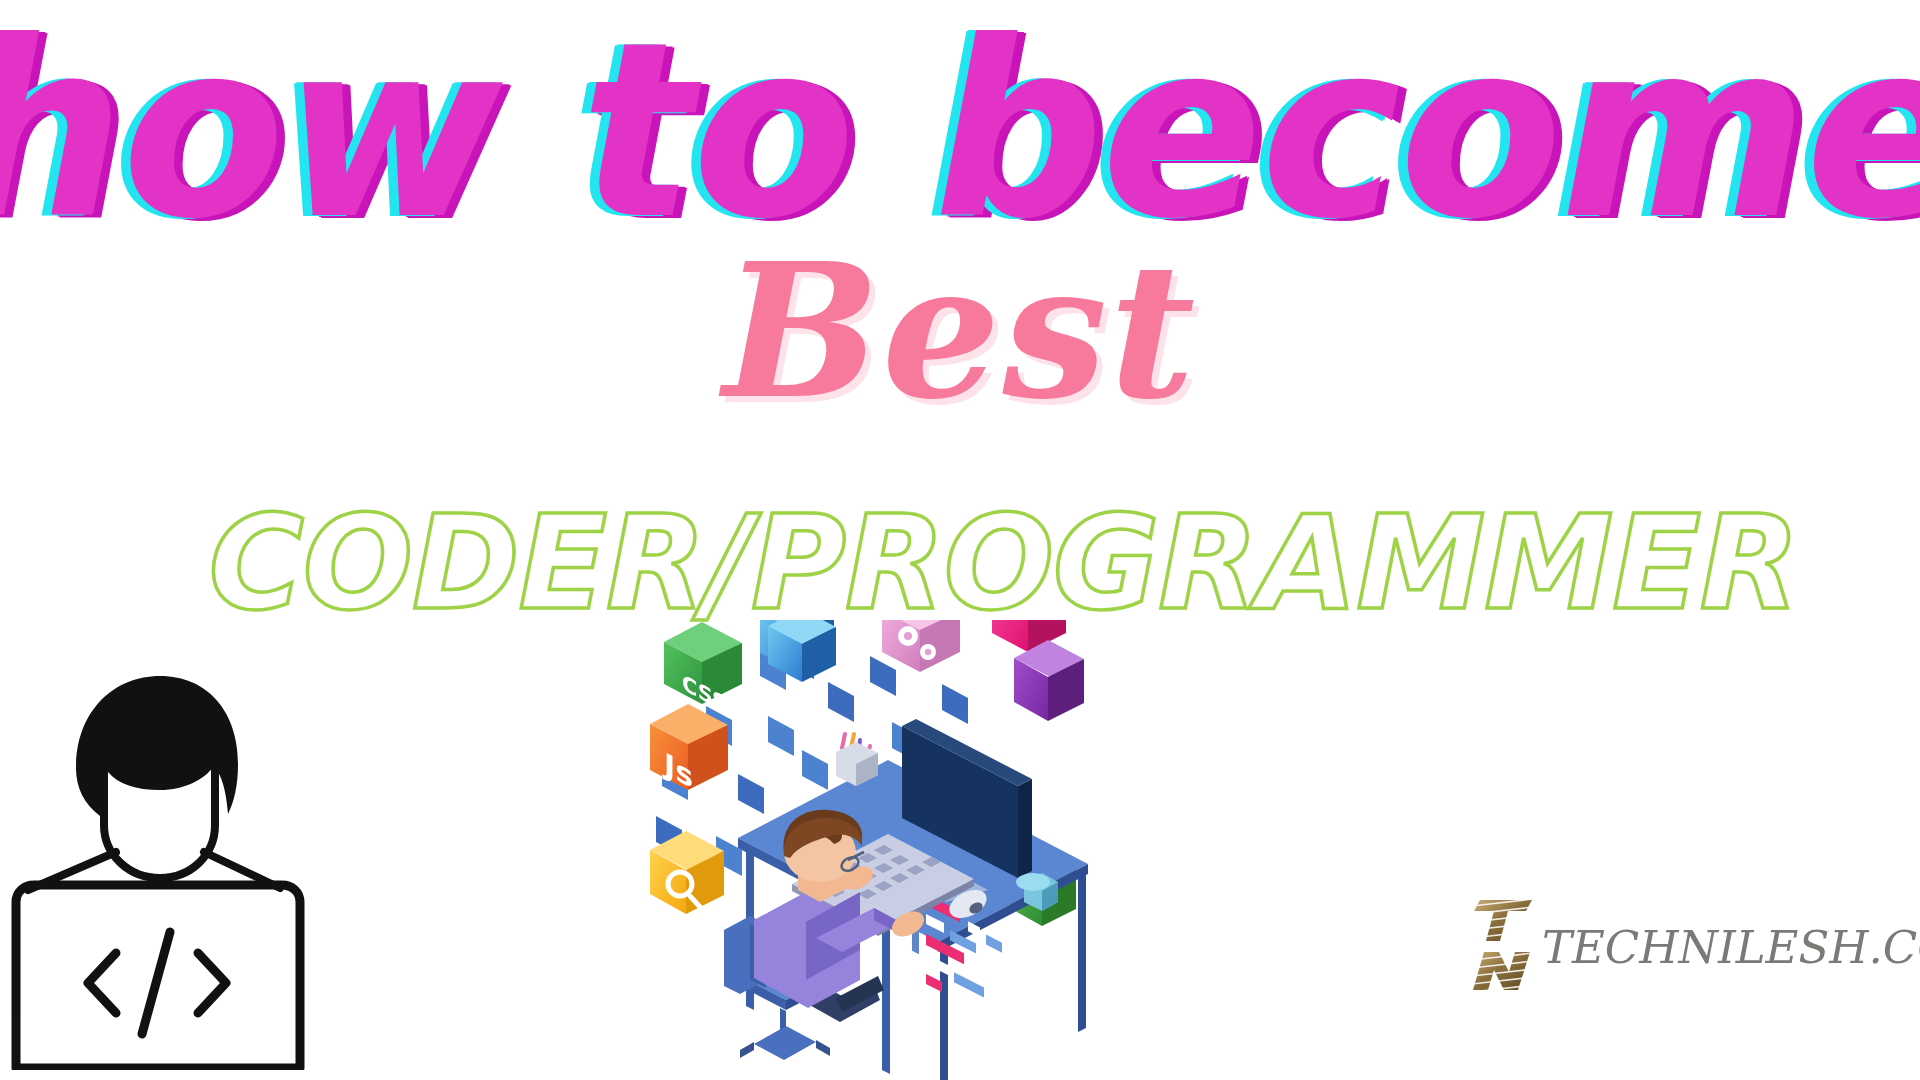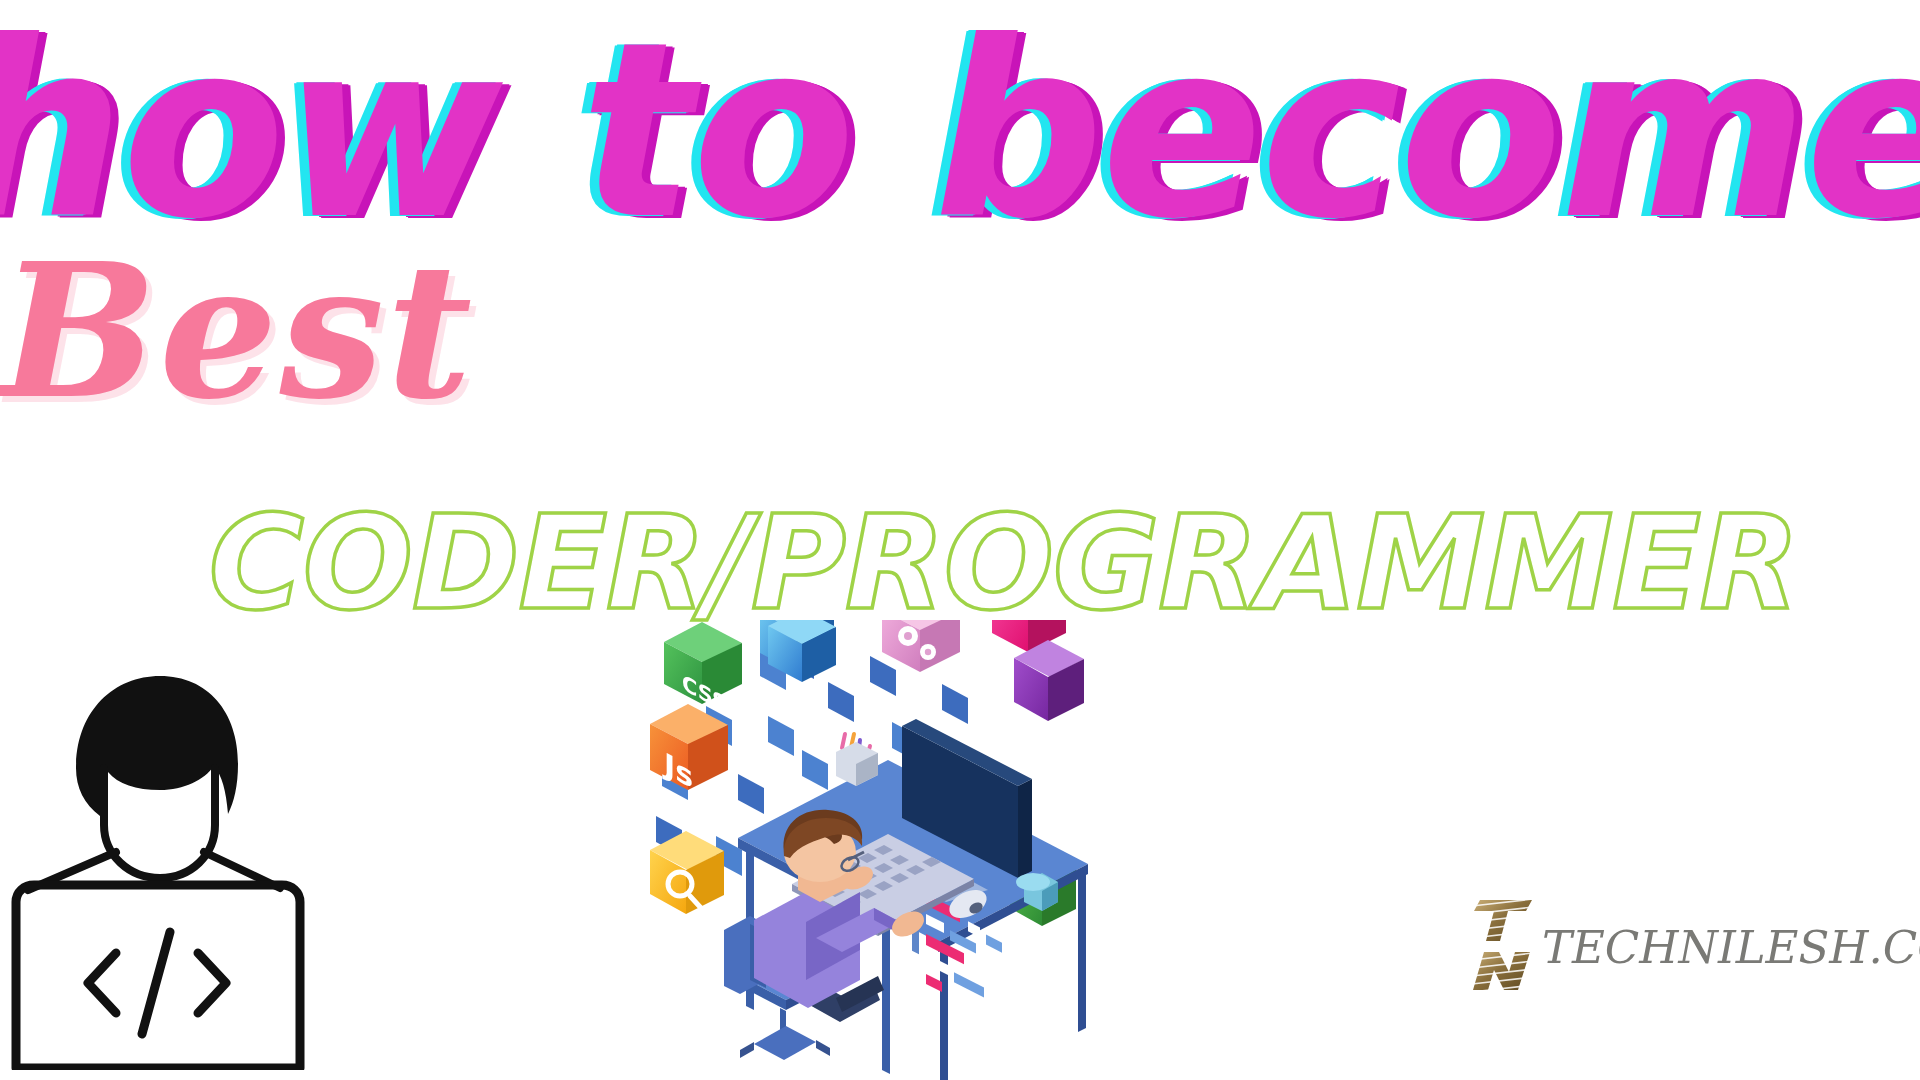--- a/index.html
+++ b/index.html
@@ -48,22 +48,23 @@
       6px 2px 0px #C814B8,
       8px 3px 0px #C814B8;
   }
 
   
   .script-word {
     position: absolute;
     left: 0px;
     top: 238px;
     width: 1840px;
-    text-align: left;
+    text-align: center;
     height: 200px;
+    padding-left: 40px;
   }
   .script-word-text {
     font-family: "DejaVu Serif", serif;
     font-style: italic;
     font-weight: bold;
     font-size: 186px;
     line-height: 1;
     color: #F7799B;
     letter-spacing: 2px;
     text-shadow: 6px 6px 0px rgba(247,121,155,0.22);

